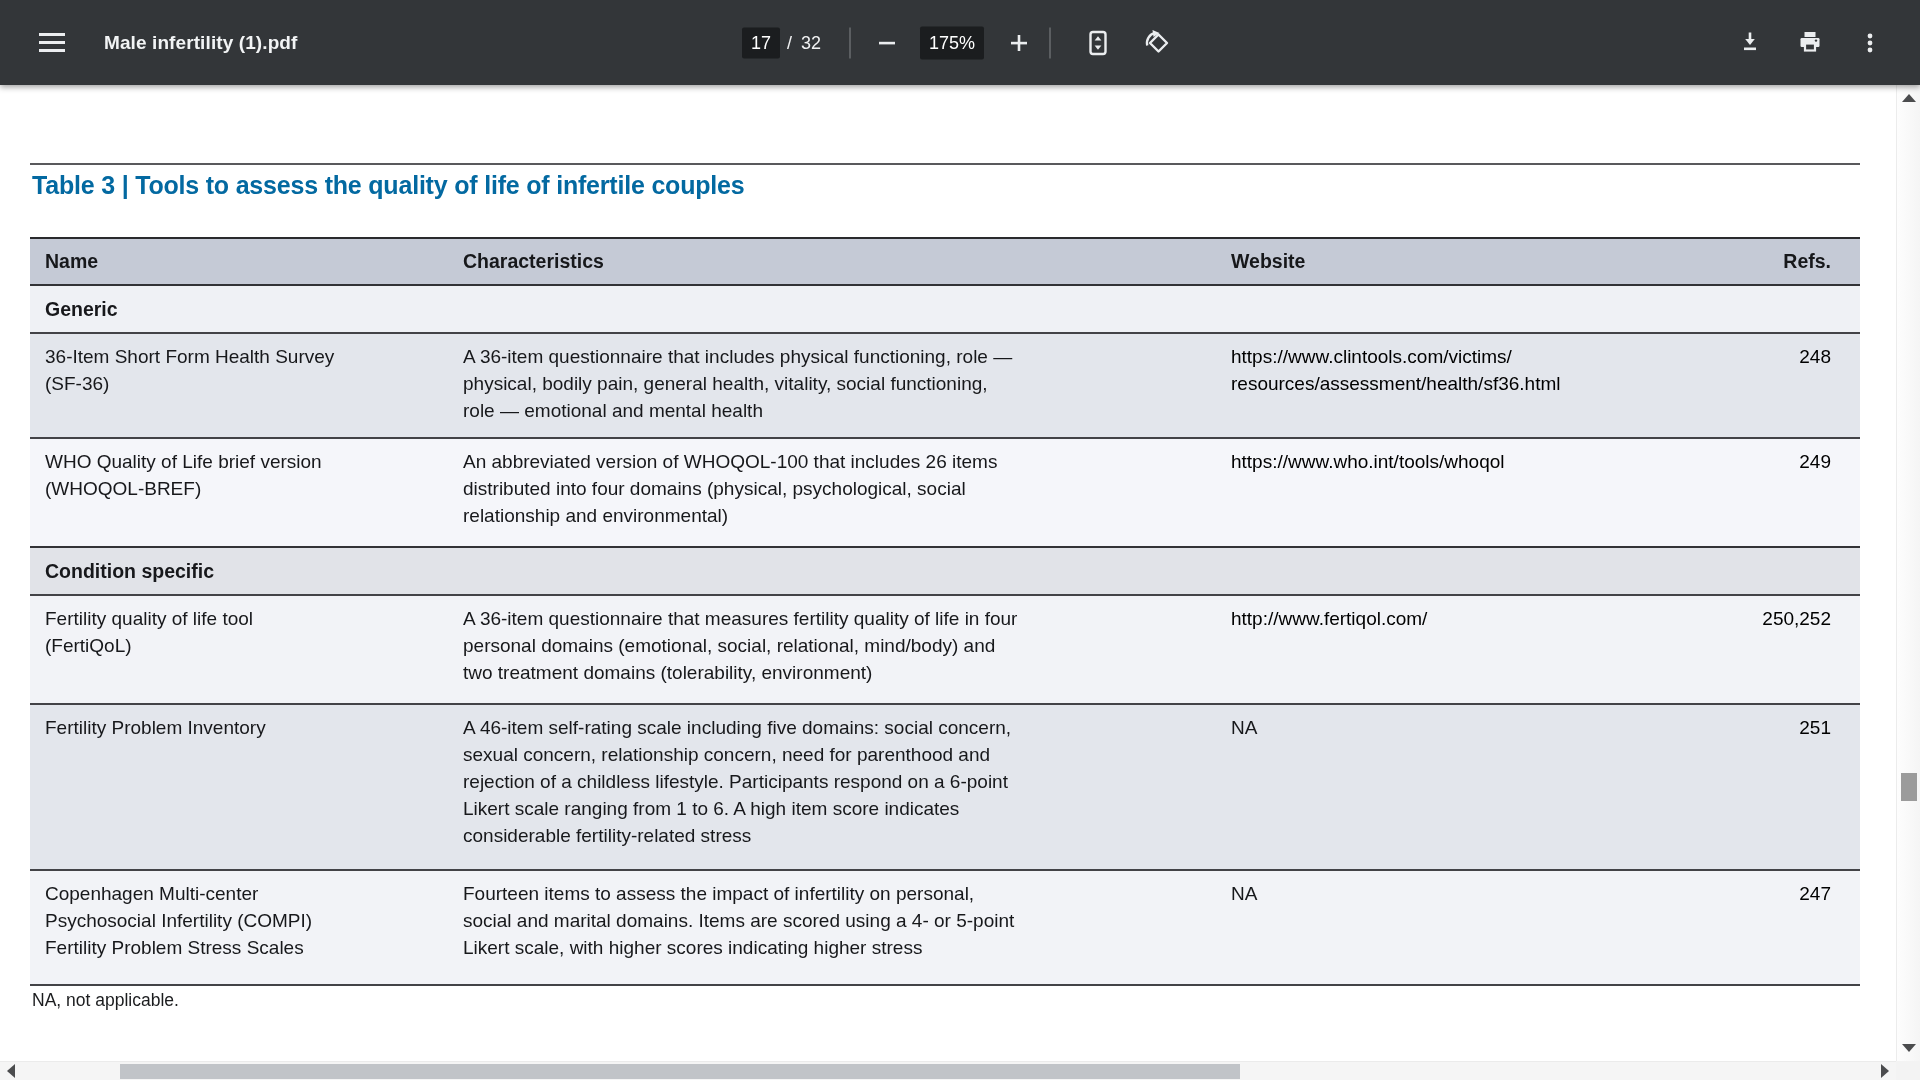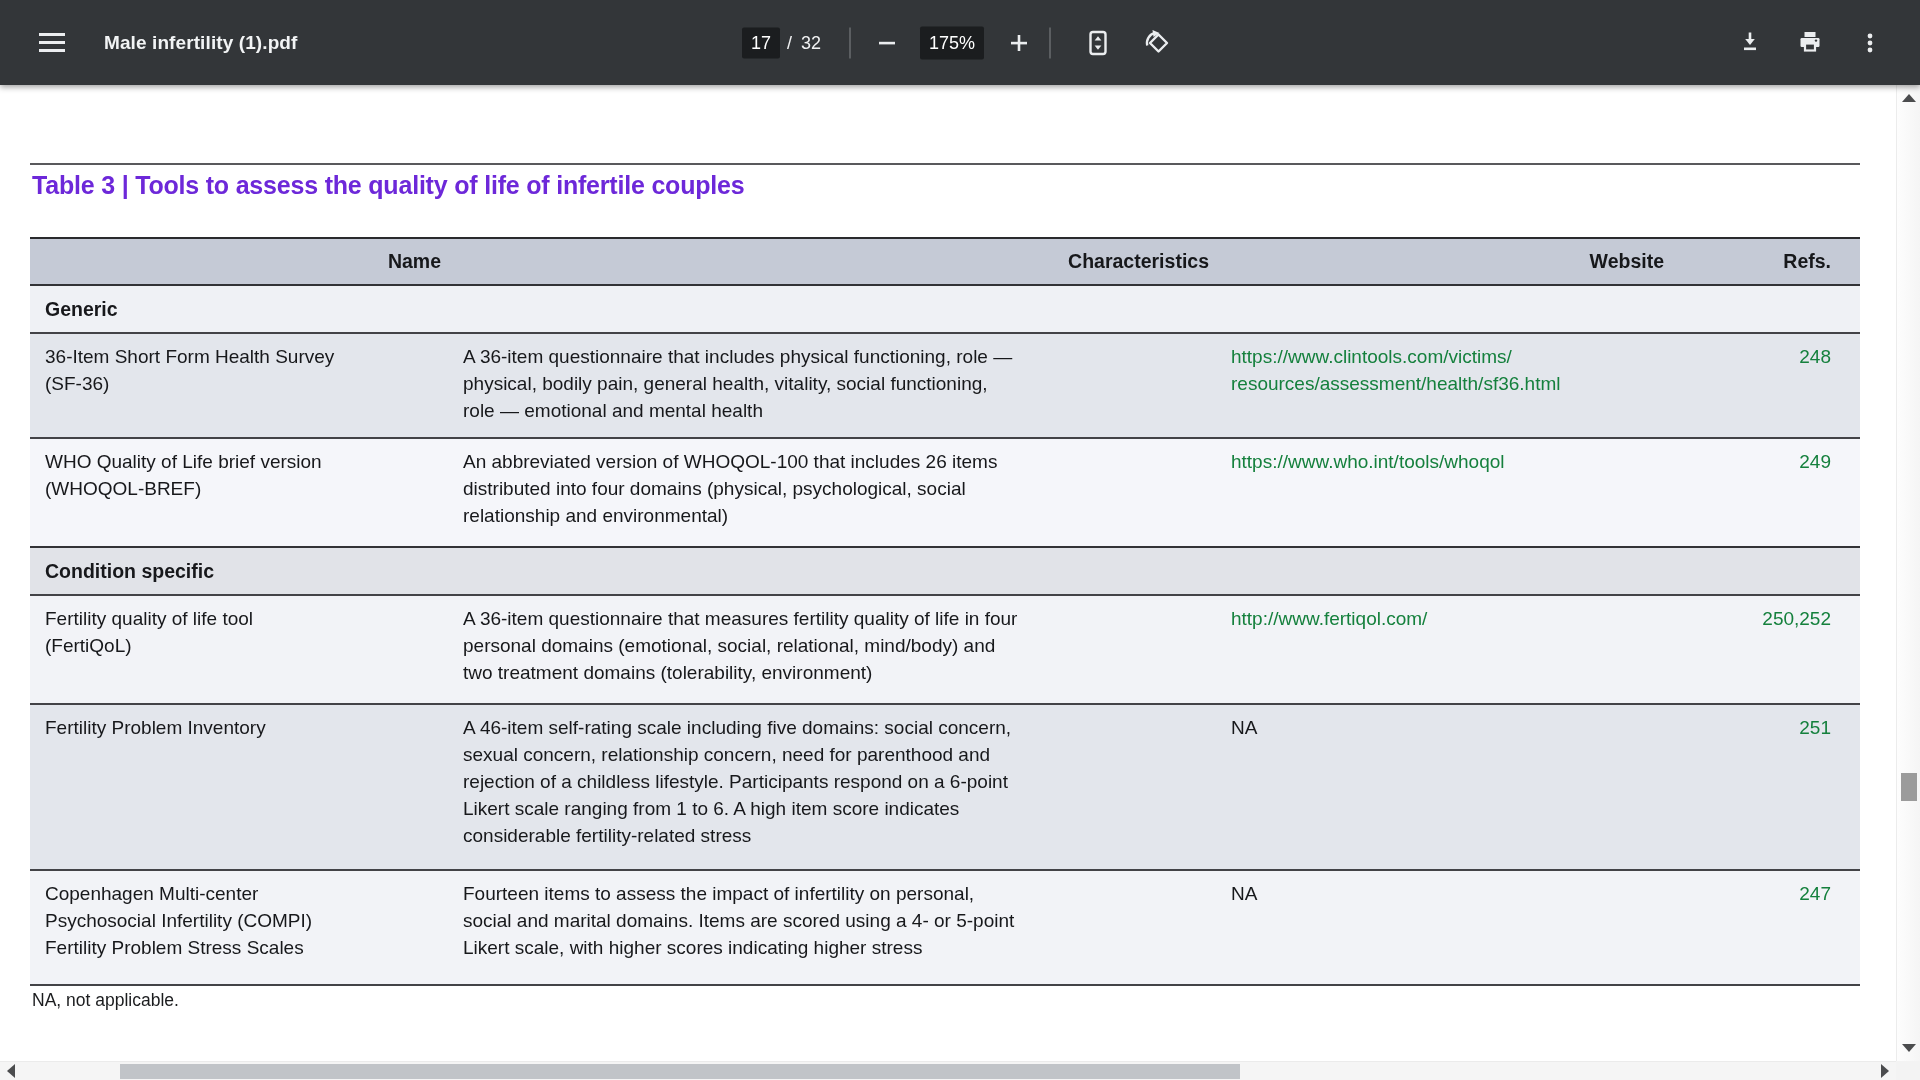--- a/index.html
+++ b/index.html
@@ -25,46 +25,46 @@
   .zoom-out { left:869px; } .zoom-in { left:1001px; }
   .zoom-input { left:920px; width:64px; height:33px; }
   .fit-btn { left:1080px; } .rotate-btn { left:1139px; }
   .dl-btn { left:1732px; } .print-btn { left:1792px; } .more-btn { left:1852px; }
   .toolbar svg { display:block; }
 
   
   .content { position:absolute; top:85px; left:0; width:1896px; height:976px; background:#ffffff; }
   .title-rule { position:absolute; left:30px; top:78px; width:1830px; height:2px; background:#59595c; }
   .page-title { position:absolute; left:32px; top:86px; font-size:25px; font-weight:bold;
-    color:#6d28d9; letter-spacing:-.2px; }
+    color:#0369a1; letter-spacing:-.2px; }
 
   table.qol { position:absolute; left:30px; top:152px; width:1830px;
     border-collapse:collapse; table-layout:fixed;
     border-top:2.5px solid #2a2a2d; border-bottom:2.5px solid #2a2a2d; }
   col.c-name  { width:425px; }
   col.c-chars { width:768px; }
   col.c-web   { width:455px; }
   col.c-refs  { width:182px; }
   .qol th, .qol td { font-size:19px; color:#17181b; text-align:left;
     vertical-align:top; padding:9px 14px 9px 15px; line-height:27px; }
   .qol .cell-chars, .qol .cell-web { padding-left:8px; }
   .qol .cell-refs, .qol th.h-refs { text-align:right; padding-right:29px; }
   .qol thead tr { height:46px; background:#c5cad6; border-bottom:2.5px solid #323236; }
-  .qol th { font-weight:bold; font-size:19.5px; vertical-align:middle;text-align:right; }
+  .qol th { font-weight:bold; font-size:19.5px; vertical-align:middle; }
   .qol tr { border-bottom:2px solid #434347; }
   .qol tr.section { height:48px; }
   .qol tr.section td { font-weight:bold; font-size:19.5px; vertical-align:middle; }
   .qol tr.sep-strong { border-bottom:2.5px solid #323236; }
   .row-light { background:#f2f3f7; }
   .row-lighter { background:#f5f6fa; }
   .row-gray { background:#e3e6ec; }
   .row-section-light { background:#eff1f5; }
   .row-section-gray { background:#e1e3e8; }
   .pre { white-space:pre-line; }
-  a.weblink { color:#15803d; text-decoration:none; cursor:pointer; }
+  a.weblink { color:#000000; text-decoration:none; cursor:pointer; }
   .footnote { position:absolute; left:32px; top:905px; font-size:17.5px; color:#1b1c1e; }
 
   
   .vscroll { position:absolute; top:85px; right:0; width:24px; height:976px;
     background:linear-gradient(to right,#fdfdfd,#f5f5f5); border-left:1px solid #ececec; }
   .vthumb { position:absolute; left:4px; width:16px; top:688px; height:28px; background:#9b9b9b; }
   .hscroll { position:absolute; left:0; bottom:0; width:1896px; height:19px;
     background:#f5f5f5; border-top:1px solid #ebebeb; }
   .hthumb { position:absolute; left:120px; width:1120px; top:2px; height:15px; background:#c1c4c8; }
   .corner { position:absolute; right:0; bottom:0; width:24px; height:19px; background:#f3f3f3; }

